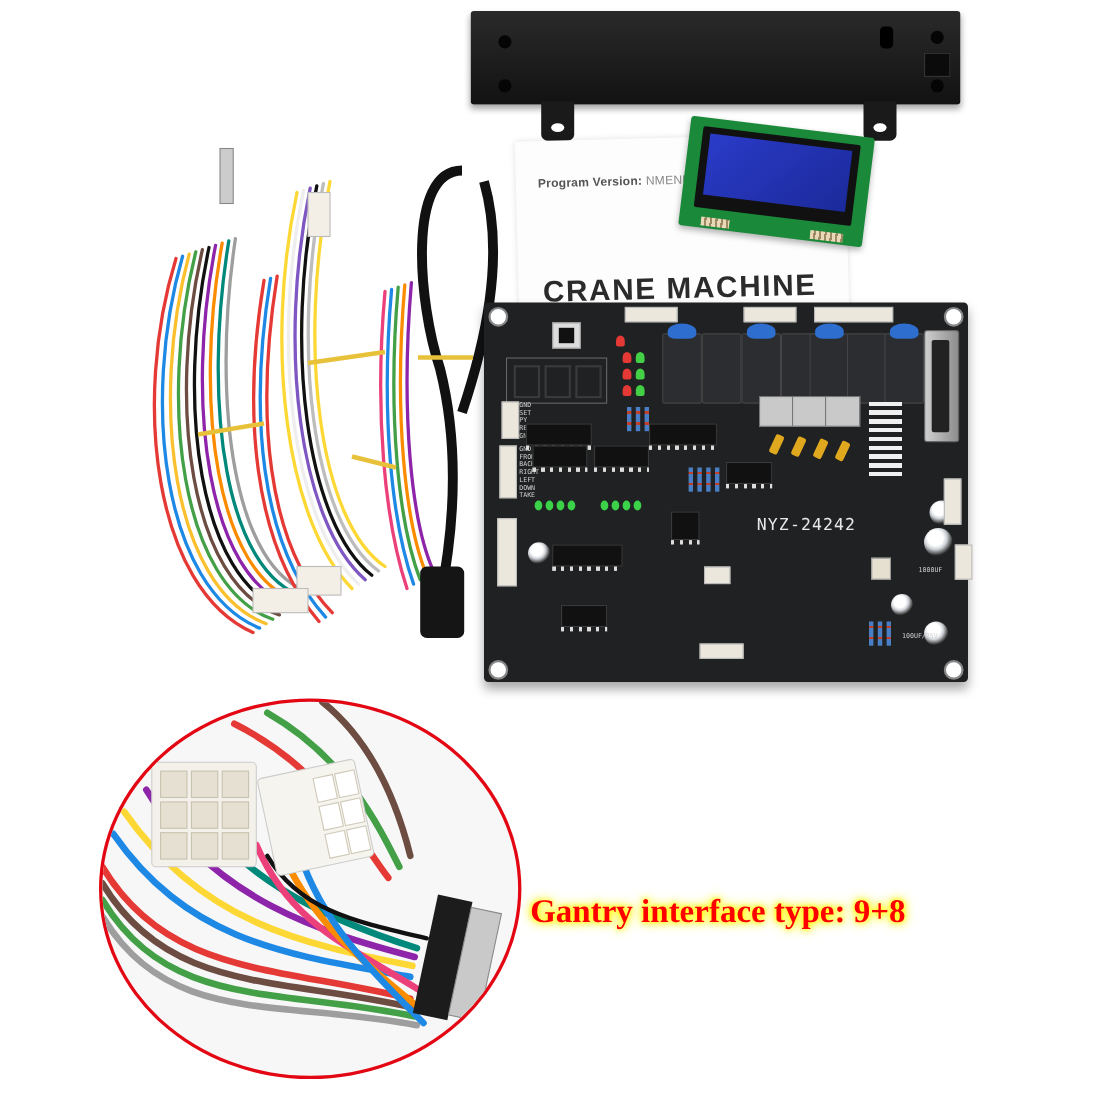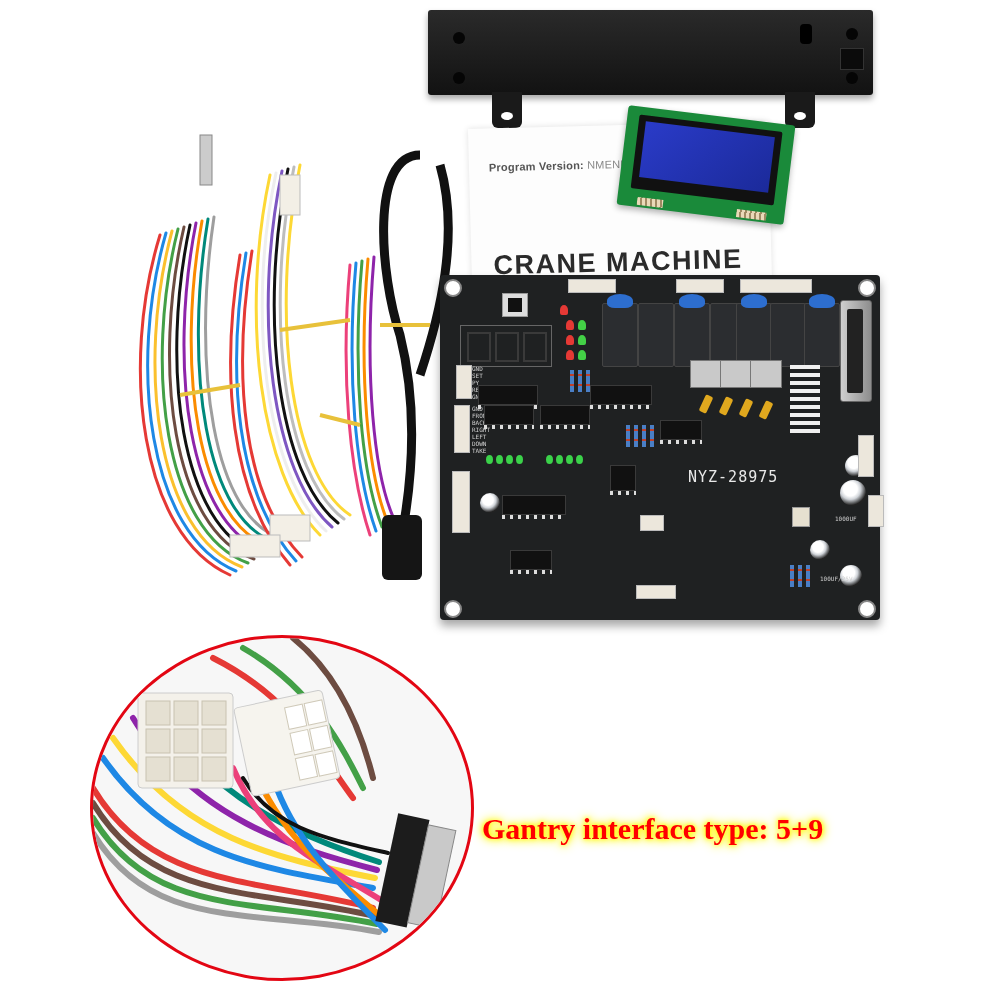--- a/index.html
+++ b/index.html
@@ -218,21 +218,21 @@
 
   <div class="heatsink" style="left:250px;top:85px"></div>
   <div class="heatsink" style="left:280px;top:85px"></div>
   <div class="heatsink" style="left:310px;top:85px"></div>
   <div class="tant" style="left:262px;top:120px"></div>
   <div class="tant" style="left:282px;top:122px"></div>
   <div class="tant" style="left:302px;top:124px"></div>
   <div class="tant" style="left:322px;top:126px"></div>
   <div style="position:absolute;left:350px;top:90px;width:30px;height:70px;background:repeating-linear-gradient(#f0f0f0 0 4px,transparent 4px 8px)"></div>
 
-  <div class="boardname">NYZ-28975</div>
+  <div class="boardname">NYZ-24242</div>
 
   <div class="capE" style="left:405px;top:180px;width:22px;height:22px"></div>
   <div class="capE" style="left:400px;top:205px;width:26px;height:26px"></div>
   <div class="capE" style="left:370px;top:265px;width:20px;height:20px"></div>
   <div class="capE" style="left:400px;top:290px;width:22px;height:22px"></div>
   <div class="capE" style="left:40px;top:218px;width:20px;height:20px"></div>
   <div class="silk" style="left:395px;top:240px">1000UF</div>
   <div class="silk" style="left:380px;top:300px">100UF/25V</div>
 
   <div class="hdr" style="left:418px;top:160px;width:14px;height:40px"></div>
@@ -288,13 +288,13 @@
       </g>
     </g>
 
     <g transform="rotate(12 320 250)">
       <rect x="290" y="180" width="32" height="110" fill="#1c1c1c"></rect>
       <rect x="322" y="185" width="28" height="100" fill="#c9c9c9" stroke="#888"></rect>
     </g>
   </svg>
 </div>
 
-<div class="abs caption">Gantry interface type: 5+9</div>
+<div class="abs caption">Gantry interface type: 9+8</div>
 
 </body></html>

